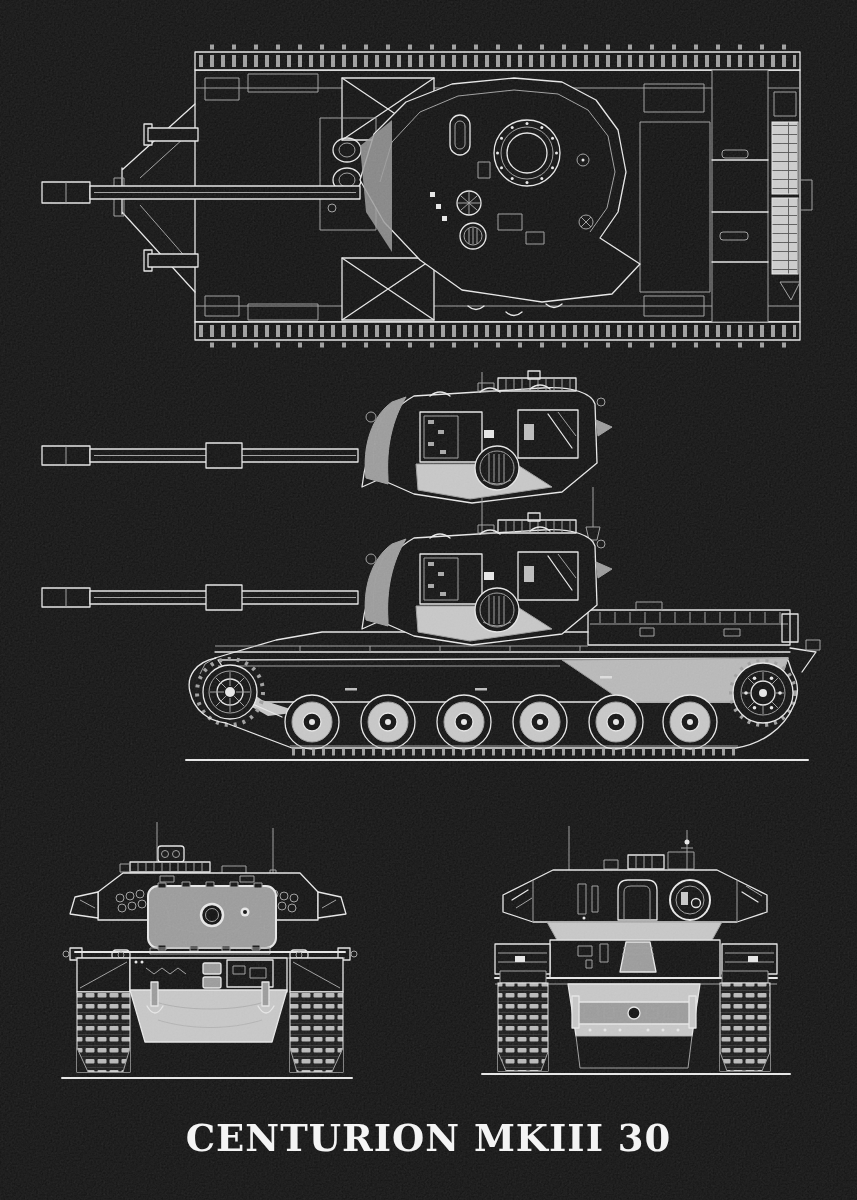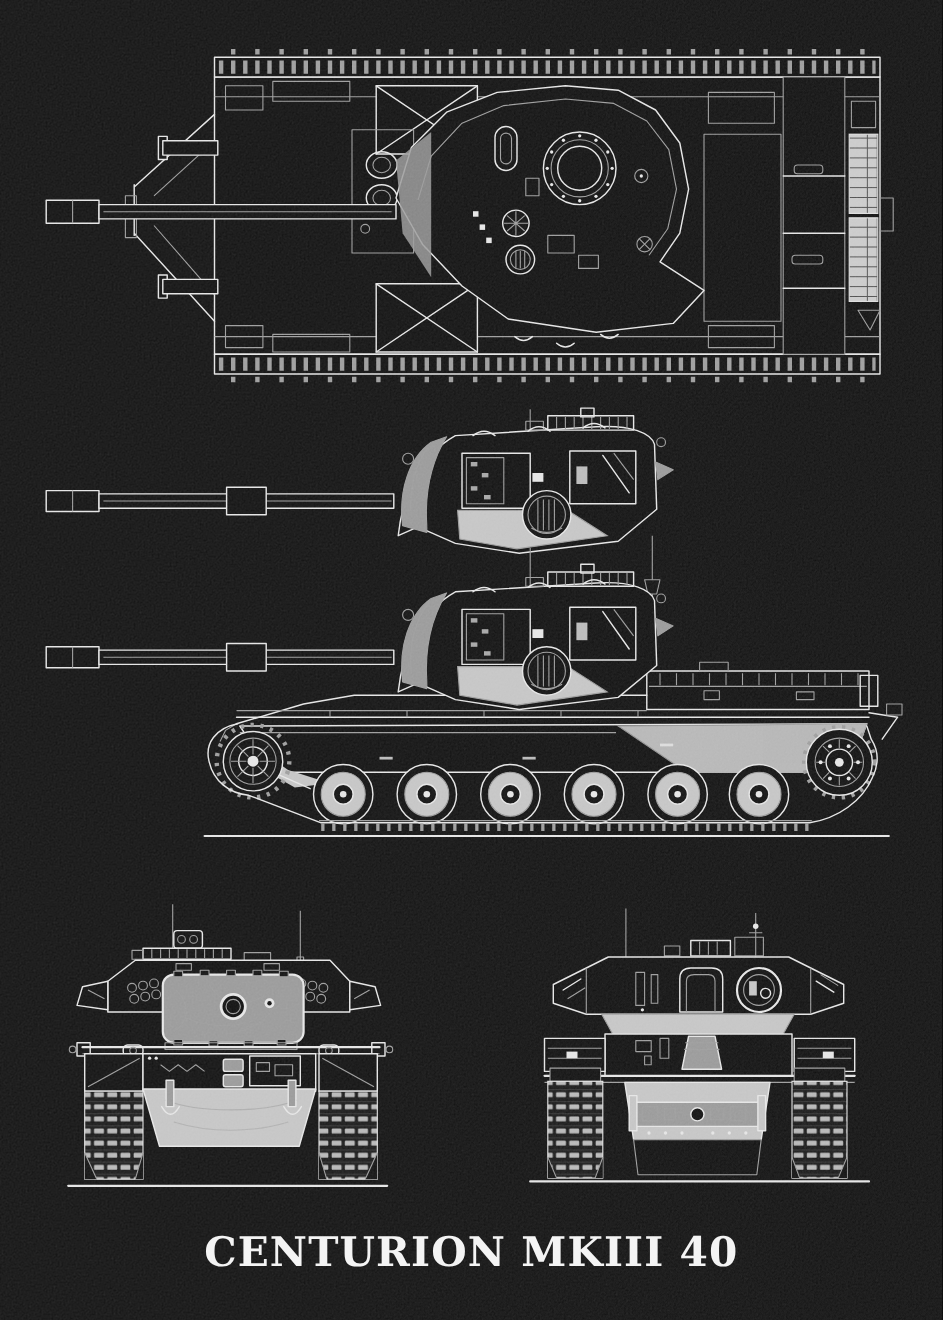--- a/index.html
+++ b/index.html
@@ -452,21 +452,21 @@
       <polygon class="bg" points="548,1052 548,1071 541,1071"></polygon>
       <path class="s2" d="M498,1052 L506,1071 M548,1052 L541,1071"></path>
       <rect x="720" y="983" width="50" height="88" fill="url(#lk)" stroke="var(--line,#e4e4e4)"></rect>
       <polygon class="bg" points="770,1052 770,1071 762,1071"></polygon>
       <polygon class="bg" points="720,1052 720,1071 727,1071"></polygon>
       <path class="s2" d="M770,1052 L762,1071 M720,1052 L727,1071"></path>
     </g>
     <path class="s w2" d="M482,1074 H790"></path>
   </svg>
 
-  <div class="title">CENTURION MKIII 40</div>
+  <div class="title">CENTURION MKIII 30</div>
 
   <svg class="grain" style="left:0;top:0" width="857" height="1200" viewBox="0 0 857 1200">
     <filter id="grain-f">
       <feTurbulence type="fractalNoise" baseFrequency="0.55" numOctaves="2" stitchTiles="stitch"></feTurbulence>
       <feColorMatrix type="matrix" values="0 0 0 0 1  0 0 0 0 1  0 0 0 0 1  0.10 0.10 0.10 0 0"></feColorMatrix>
     </filter>
     <rect width="857" height="1200" filter="url(#grain-f)" opacity="0.55"></rect>
   </svg>
 </div>
 

